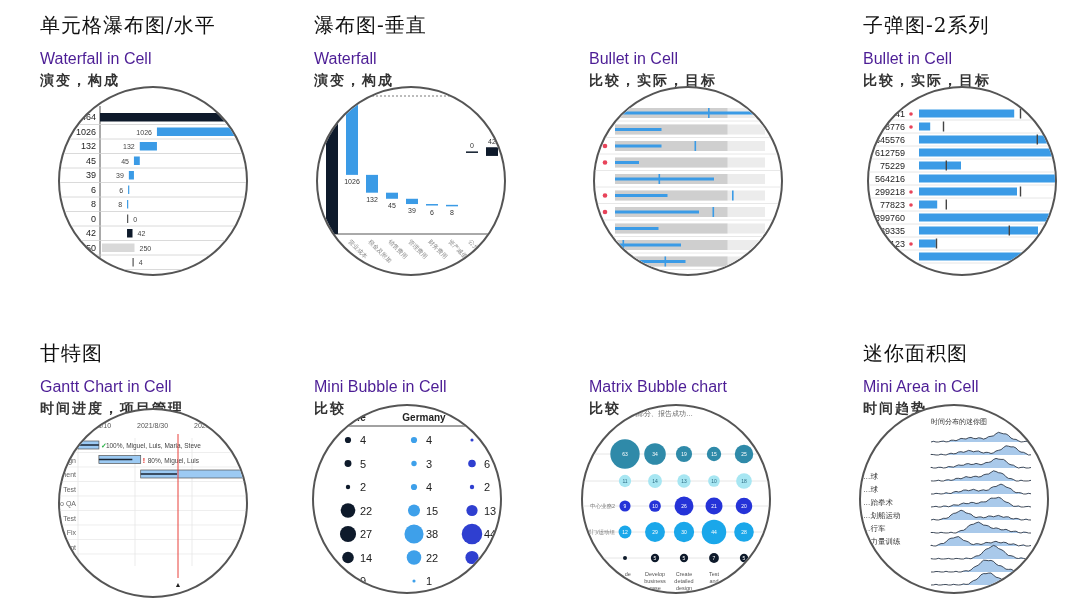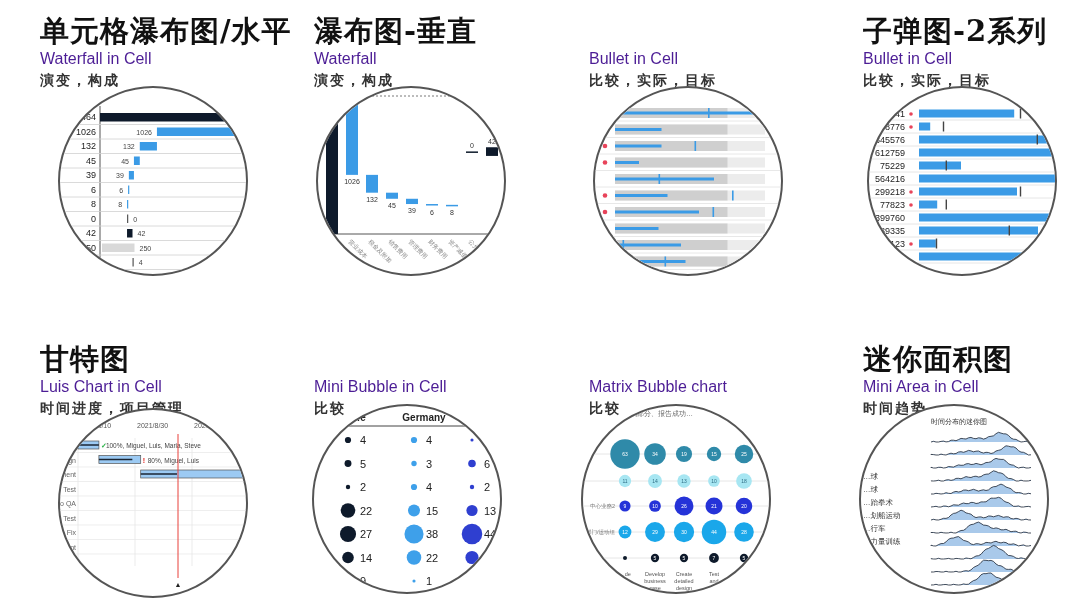--- a/index.html
+++ b/index.html
@@ -1,18 +1,18 @@
 <!DOCTYPE html>
 <html><head>
 <meta charset="utf-8">
 <style>
   html, body { margin:0; padding:0; background:#ffffff; }
   body { width:1072px; height:610px; position:relative; overflow:hidden; font-family:"Liberation Sans", sans-serif; color:#111; }
   .card { position:absolute; width:270px; height:290px; }
-  .title { position:absolute; left:0; top:6px; font-family:"DejaVu Serif", serif; font-size:29px; font-weight:bold; letter-spacing:1px; color:#111; white-space:nowrap; }
+  .title { position:absolute; left:0; top:6px; font-family:"DejaVu Serif", serif; font-size:20px; font-weight:normal; letter-spacing:1px; color:#111; white-space:nowrap; }
   .subtitle { position:absolute; left:0; top:44px; font-family:"Liberation Sans", sans-serif; font-size:16px; color:#4c1d95; white-space:nowrap; }
   .desc { position:absolute; left:0; top:66px; font-family:"DejaVu Serif", serif; font-size:14px; color:#333; white-space:nowrap; letter-spacing:2px;font-weight:bold; }
   .lens { position:absolute; width:186px; height:186px; border-radius:50%; border:2px solid #555; overflow:hidden; background:#fff; }
   .lens svg { position:absolute; left:0; top:0; }
   .lens-text { font-family:"Liberation Sans", sans-serif; }
 </style>
 </head>
 <body>
 
 <div class="card" style="left:40px; top:6px;">
@@ -230,21 +230,21 @@
         <rect x="66.8" y="150.5" width="1.4" height="10" fill="#444"></rect>
         <line x1="0" y1="175" x2="186" y2="175" stroke="#e0e0e0" stroke-width="0.8"></line>
         <text x="36" y="172" font-size="9" text-anchor="end" fill="#222" class="lens-text"></text>
         <rect x="50" y="164.5" width="140" height="8" fill="#3b9be6"></rect>
       </svg>
   </div>
 </div>
 
 <div class="card" style="left:40px; top:334px;">
   <div class="title">甘特图</div>
-  <div class="subtitle">Luis Chart in Cell</div>
+  <div class="subtitle">Gantt Chart in Cell</div>
   <div class="desc">时间进度，项目管理</div>
   <div class="lens" style="left:18px; top:74px;">
     <svg id="c5" width="186" height="186">
         <text x="20" y="18" font-size="7" fill="#555" class="lens-text">2021/8/10</text>
         <line x1="18" y1="28" x2="18" y2="156" stroke="#e2e2e2" stroke-width="0.7"></line>
         <text x="77" y="18" font-size="7" fill="#555" class="lens-text">2021/8/30</text>
         <line x1="75" y1="28" x2="75" y2="156" stroke="#e2e2e2" stroke-width="0.7"></line>
         <text x="134" y="18" font-size="7" fill="#555" class="lens-text">2021/9/19</text>
         <line x1="132" y1="28" x2="132" y2="156" stroke="#e2e2e2" stroke-width="0.7"></line>
         <line x1="0" y1="42.5" x2="186" y2="42.5" stroke="#e6e6e6" stroke-width="0.7"></line>

